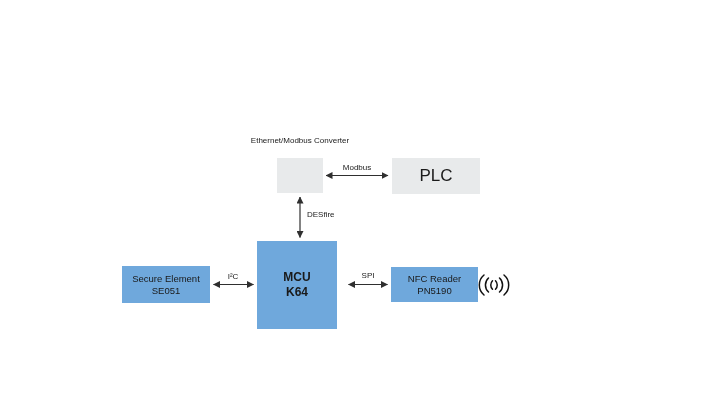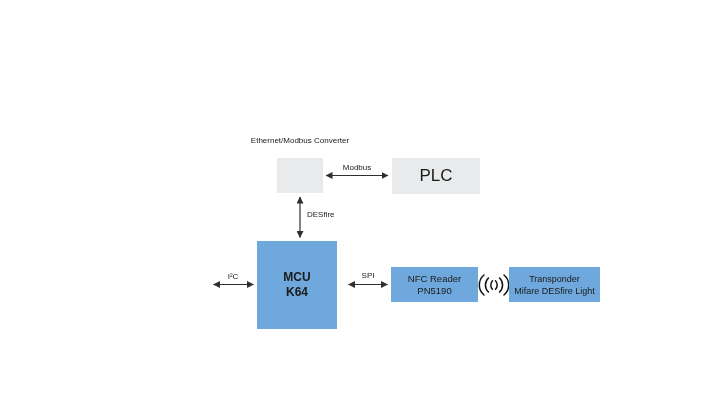--- a/index.html
+++ b/index.html
@@ -66,30 +66,30 @@
 
   <div class="node gray node-plc" style="left:392px;top:126px;width:88px;height:36px;">
     <span class="ln">PLC</span>
   </div>
 
   <div class="node blue node-mcu" style="left:257px;top:209px;width:80px;height:88px;">
     <span class="ln">MCU</span>
     <span class="ln">K64</span>
   </div>
 
+  <div class="node blue" style="left:122px;top:234px;width:88px;height:37px;">
+    <span class="ln">Secure Element</span>
+    <span class="ln">SE051</span>
+  </div>
 
   <div class="node blue" style="left:391px;top:235px;width:87px;height:35px;">
     <span class="ln">NFC Reader</span>
     <span class="ln">PN5190</span>
   </div>
 
-  <div class="node blue" style="left:509px;top:235px;width:91px;height:35px;font-size:9px;">
-    <span class="ln">Transponder</span>
-    <span class="ln">Mifare DESfire Light</span>
-  </div>
 
   <div class="freelabel centered" style="left:327px;top:131px;width:60px;">Modbus</div>
 
   <div class="freelabel" style="left:307px;top:178px;">DESfire</div>
 
   <div class="freelabel centered" style="left:213px;top:240px;width:40px;">I²C</div>
 
   <div class="freelabel centered" style="left:348px;top:239px;width:40px;">SPI</div>
 
 </div>

